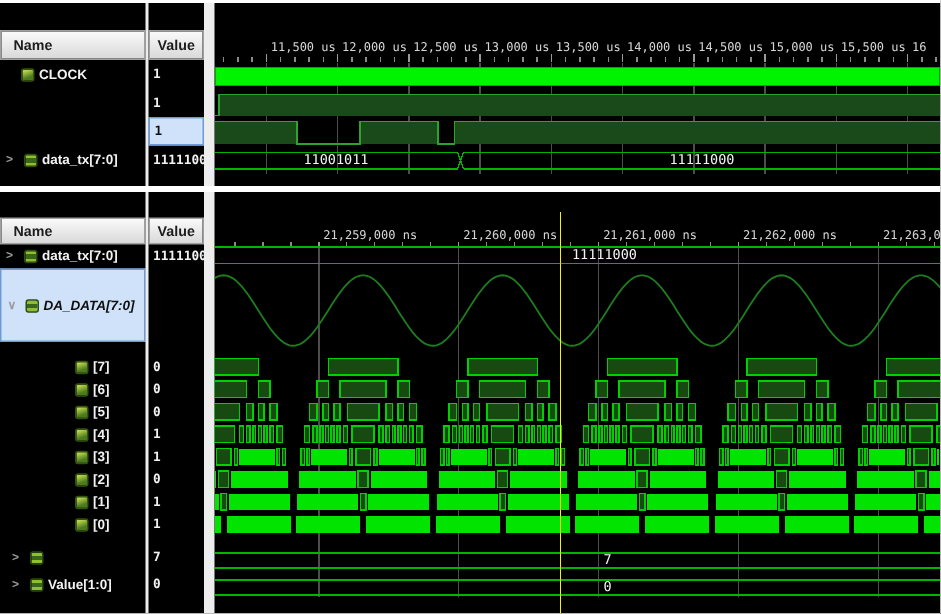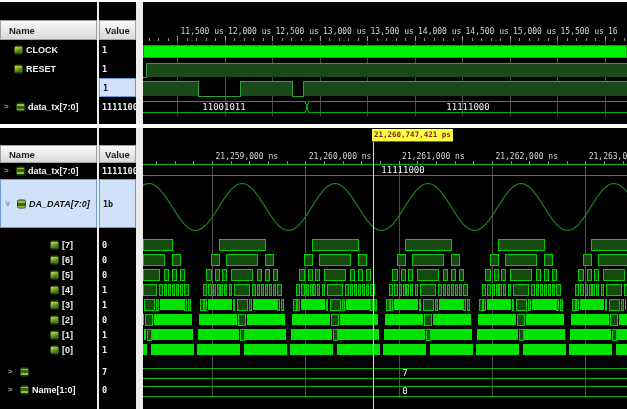--- a/index.html
+++ b/index.html
@@ -42,24 +42,20 @@
 <body>
 
 <div id="app">
 
   <section class="panel" id="top-panel">
     <div class="names">
       <div class="colhead nh">Name</div>
     <div class="nrow" style="top: 38px; height: 19px;">
           <span class="sig-icon icon-scalar" style="left: 14px;"></span>
           <span class="nlabel" style="left: 26px;">CLOCK</span>
-        </div>
-        <div class="nrow" style="top: 57px; height: 19px;">
-          <span class="sig-icon icon-scalar" style="left: 14px;"></span>
-          <span class="nlabel" style="left: 26px;">RESET</span>
         </div>
         <div class="nrow" style="top: 95px; height: 19px;">
           <span class="arrow" style="left: 4px;">&gt;</span>
           <span class="sig-icon icon-bus" style="left: 16px;"></span>
           <span class="nlabel" style="left: 28px;">data_tx[7:0]</span>
         </div>
       </div>
     <div class="colsep"></div>
     <div class="values">
       <div class="colhead vh">Value</div>
@@ -205,28 +201,27 @@
           <span class="nlabel" style="left: 62px;">[0]</span>
         </div>
         <div class="nrow" style="top: 236px; height: 16px;">
           <span class="arrow" style="left: 8px;">&gt;</span>
           <span class="sig-icon icon-bus" style="left: 20px;"></span>
           <span class="nlabel" style="left: 32px; margin-top: 48px;">set[3:0]</span>
         </div>
         <div class="nrow" style="top: 254px; height: 16px;">
           <span class="arrow" style="left: 8px;">&gt;</span>
           <span class="sig-icon icon-bus" style="left: 20px;"></span>
-          <span class="nlabel" style="left: 32px;">Name[1:0]</span>
+          <span class="nlabel" style="left: 32px;">Value[1:0]</span>
         </div>
       </div>
     <div class="colsep"></div>
     <div class="values">
       <div class="colhead vh">Value</div>
     <div class="vrow" style="top: 35px; height: 15px;">11111000</div>
-        <div class="vrow sel" style="top: 51px; height: 49px;">1b</div>
         <div class="vrow" style="top: 109px; height: 15px;">0</div>
         <div class="vrow" style="top: 124px; height: 15px;">0</div>
         <div class="vrow" style="top: 139px; height: 15px;">0</div>
         <div class="vrow" style="top: 154px; height: 15px;">1</div>
         <div class="vrow" style="top: 169px; height: 15px;">1</div>
         <div class="vrow" style="top: 184px; height: 15px;">0</div>
         <div class="vrow" style="top: 199px; height: 15px;">1</div>
         <div class="vrow" style="top: 214px; height: 15px;">1</div>
         <div class="vrow" style="top: 236px; height: 16px;">7</div>
         <div class="vrow" style="top: 254px; height: 16px;">0</div>
@@ -506,17 +501,16 @@
           <rect x="426.399999999992" y="216" width="42.80000000000973" height="11" fill="#00e400"></rect>
           <rect x="473.0000000000026" y="216" width="10.800000000002456" height="11" fill="#00e400"></rect>
           <line x1="0" y1="240.5" x2="484" y2="240.5" stroke="#00b400" stroke-width="1"></line>
           <line x1="0" y1="250.5" x2="484" y2="250.5" stroke="#00b400" stroke-width="1"></line>
           <text x="262" y="248" fill="#f4f4f4" text-anchor="middle" font-family="&quot;DejaVu Sans Mono&quot;,monospace" font-size="9">7</text>
           <line x1="0" y1="258.5" x2="484" y2="258.5" stroke="#00b400" stroke-width="1"></line>
           <line x1="0" y1="268.5" x2="484" y2="268.5" stroke="#00b400" stroke-width="1"></line>
           <text x="262" y="266" fill="#f4f4f4" text-anchor="middle" font-family="&quot;DejaVu Sans Mono&quot;,monospace" font-size="9">0</text>
           <line x1="230.5" y1="13" x2="230.5" y2="281" stroke="#f2f20a" stroke-width="1"></line>
         </svg>
-      <div class="cursor-label" style="left:229px;">21,260,747,421 ps</div>
     </div>
   </section>
 
 </div>
 
 </body></html>

